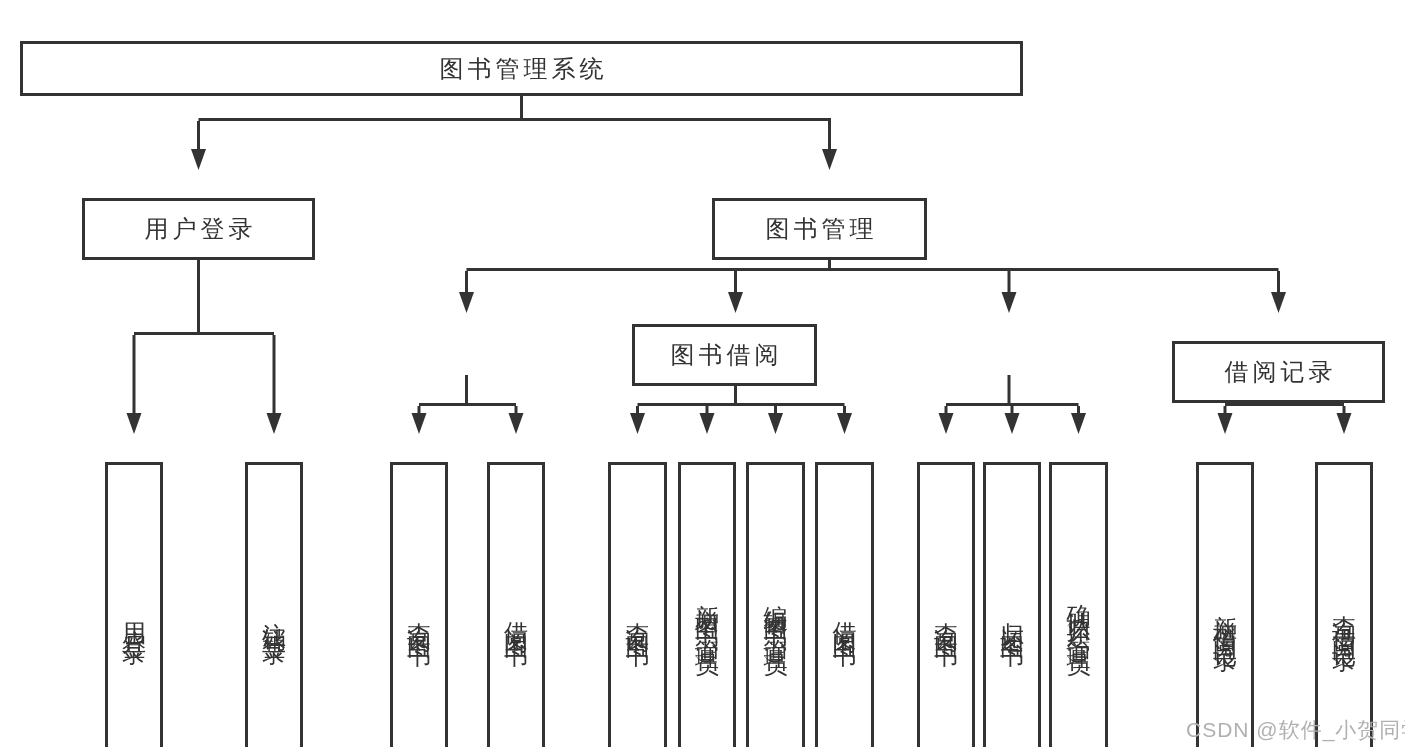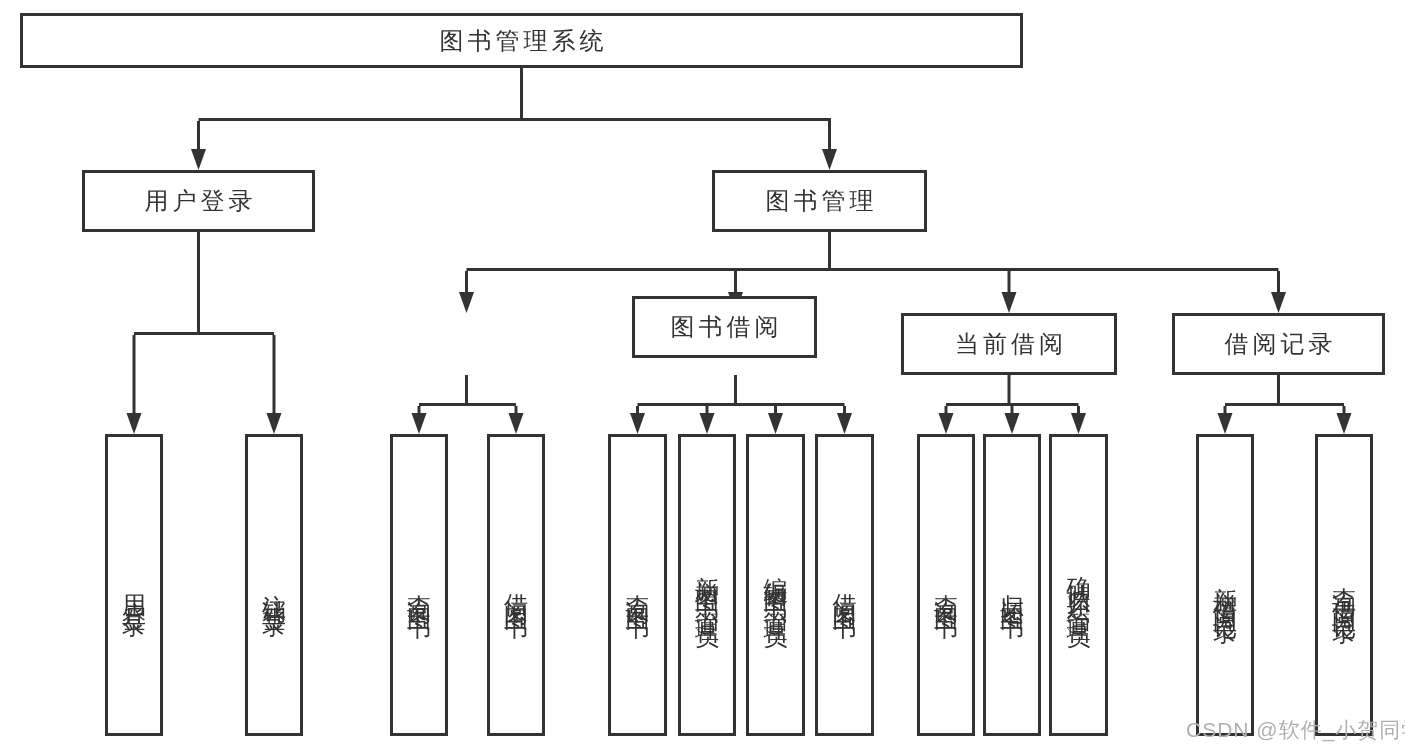--- a/index.html
+++ b/index.html
@@ -6,20 +6,21 @@
   .canvas{
     position:relative;width:1405px;height:747px;background:#fff;overflow:hidden;
     font-family:"Liberation Sans", sans-serif;color:var(--text,#333333);
   }
   .canvas svg{position:absolute;left:0;top:0;}
   .box{
     position:absolute;box-sizing:border-box;background:#fff;
     border:3px solid var(--line,#333333);
     display:flex;align-items:center;justify-content:center;
     z-index:2;
+    margin-top:28px;
   }
   .hbox{font-size:24px;letter-spacing:4px;padding-left:4px;}
   .vbox{
     font-size:24px;letter-spacing:7px;line-height:1;
     writing-mode:vertical-rl;text-orientation:mixed;
     padding-top:7px;
   }
   .watermark{
     position:absolute;left:1186px;top:716px;z-index:5;
     font-size:21px;letter-spacing:1px;color:var(--wm,#b0b0b0);
@@ -85,21 +86,20 @@
       <line x1="1344" y1="406" x2="1344" y2="420" stroke="#333333" stroke-width="3"></line>
       <polygon points="1336.5,413 1351.5,413 1344,434" fill="#333333"></polygon>
     </svg>
 
   <div class="box hbox" style="left:20px;top:13px;width:1003px;height:55px;">图书管理系统</div>
 
   <div class="box hbox" style="left:82px;top:170px;width:233px;height:62px;">用户登录</div>
   <div class="box hbox" style="left:712px;top:170px;width:215px;height:62px;">图书管理</div>
 
   <div class="box hbox" style="left:632px;top:296px;width:185px;height:62px;">图书借阅</div>
-  <div class="box hbox" style="left:901px;top:313px;width:216px;height:62px;">当前借阅</div>
   <div class="box hbox" style="left:1172px;top:313px;width:213px;height:62px;">借阅记录</div>
 
   <div class="box vbox" style="left:105px;top:434px;width:58px;height:302px;">用户登录</div>
   <div class="box vbox" style="left:245px;top:434px;width:58px;height:302px;">注销登录</div>
 
   <div class="box vbox" style="left:390px;top:434px;width:58px;height:302px;">查询图书</div>
   <div class="box vbox" style="left:487px;top:434px;width:58px;height:302px;">借阅图书</div>
 
   <div class="box vbox" style="left:608px;top:434px;width:59px;height:302px;">查询图书</div>
   <div class="box vbox" style="left:678px;top:434px;width:58px;height:302px;">新增图书（管理员）</div>

